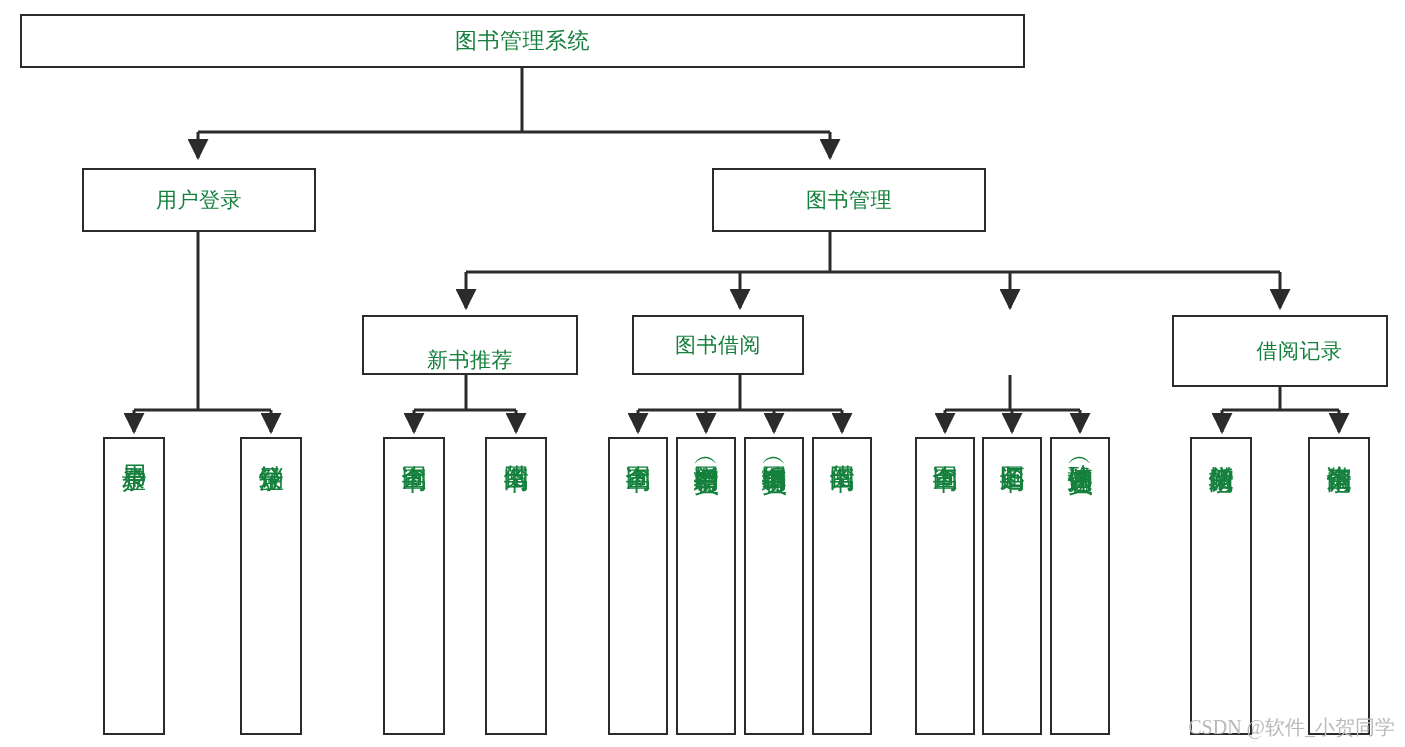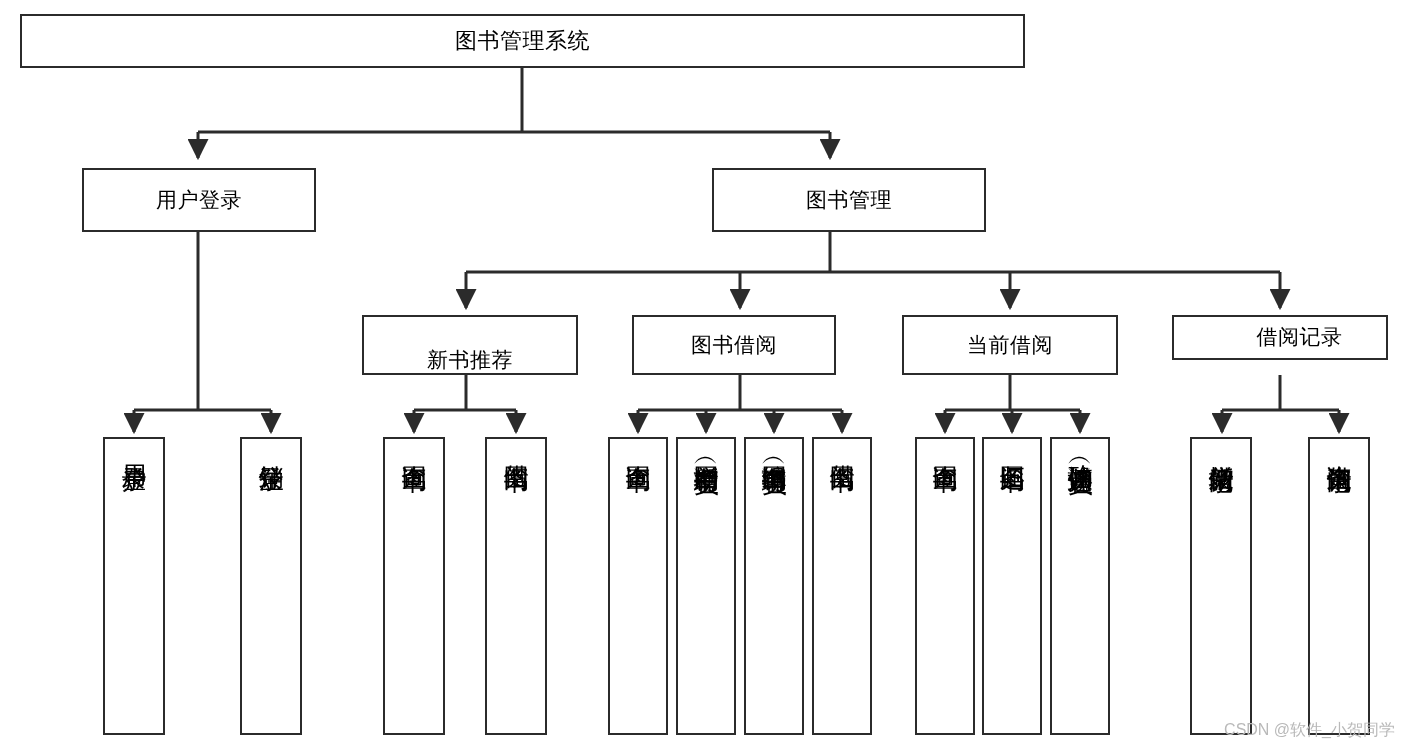--- a/index.html
+++ b/index.html
@@ -27,21 +27,21 @@
     pointer-events: none;
   }
   .node {
     position: absolute;
     box-sizing: border-box;
     background: #ffffff;
     border: 2px solid #2b2b2b;
     display: flex;
     align-items: center;
     justify-content: center;
-    color: #000000;
+    color: #15803d;
     z-index: 2;
   }
   .node .label {
     display: block;
     text-align: center;
     line-height: 1.18;
     letter-spacing: 0.5px;
   }
   
   .node.h .label {
@@ -60,25 +60,25 @@
     text-orientation: upright;
     font-size: 25px;
     line-height: 1.02;
     letter-spacing: 1px;
     white-space: nowrap;
   }
   #watermark {
     position: absolute;
     right: 10px;
     bottom: 6px;
-    font-size: 16px;
+    font-size: 20px;
     color: #b9b9b9;
     white-space: nowrap;
     z-index: 5;
-    font-family: Liberation Sans, sans-serif;
+    font-family: Liberation Serif, serif;
   }
 </style>
 </head>
 <body>
 
 <div id="canvas">
 
   <svg id="wires" viewBox="0 0 1405 747" xmlns="http://www.w3.org/2000/svg">
     <defs>
       <marker id="arrow" viewBox="0 0 10 10" refX="9" refY="5" markerWidth="7" markerHeight="7" orient="auto-start-reverse">
@@ -136,27 +136,24 @@
   <div class="node h" style="left:82px; top:168px; width:234px; height:64px;">
     <span class="label">用户登录</span>
   </div>
   <div class="node h" style="left:712px; top:168px; width:274px; height:64px;">
     <span class="label">图书管理</span>
   </div>
 
   <div class="node h" style="left:362px; top:315px; width:216px; height:60px;align-items:flex-end;">
     <span class="label">新书推荐</span>
   </div>
-  <div class="node h" style="left:632px; top:315px; width:204px; height:60px;">
+  <div class="node h" style="left:632px; top:315px; width:172px; height:60px;">
     <span class="label">图书借阅</span>
   </div>
-  <div class="node h" style="left:902px; top:315px; width:216px; height:60px;">
-    <span class="label">当前借阅</span>
-  </div>
-  <div class="node h" style="left:1172px; top:315px; width:216px; height:45px;padding-left:39px;">
+  <div class="node h" style="left:1172px; top:315px; width:216px; height:72px;padding-left:39px;">
     <span class="label">借阅记录</span>
   </div>
 
   <div class="node v" style="left:103px; top:437px; width:62px; height:298px;">
     <span class="label">用户登录</span>
   </div>
   <div class="node v" style="left:240px; top:437px; width:62px; height:298px;">
     <span class="label">注销登录</span>
   </div>
 

